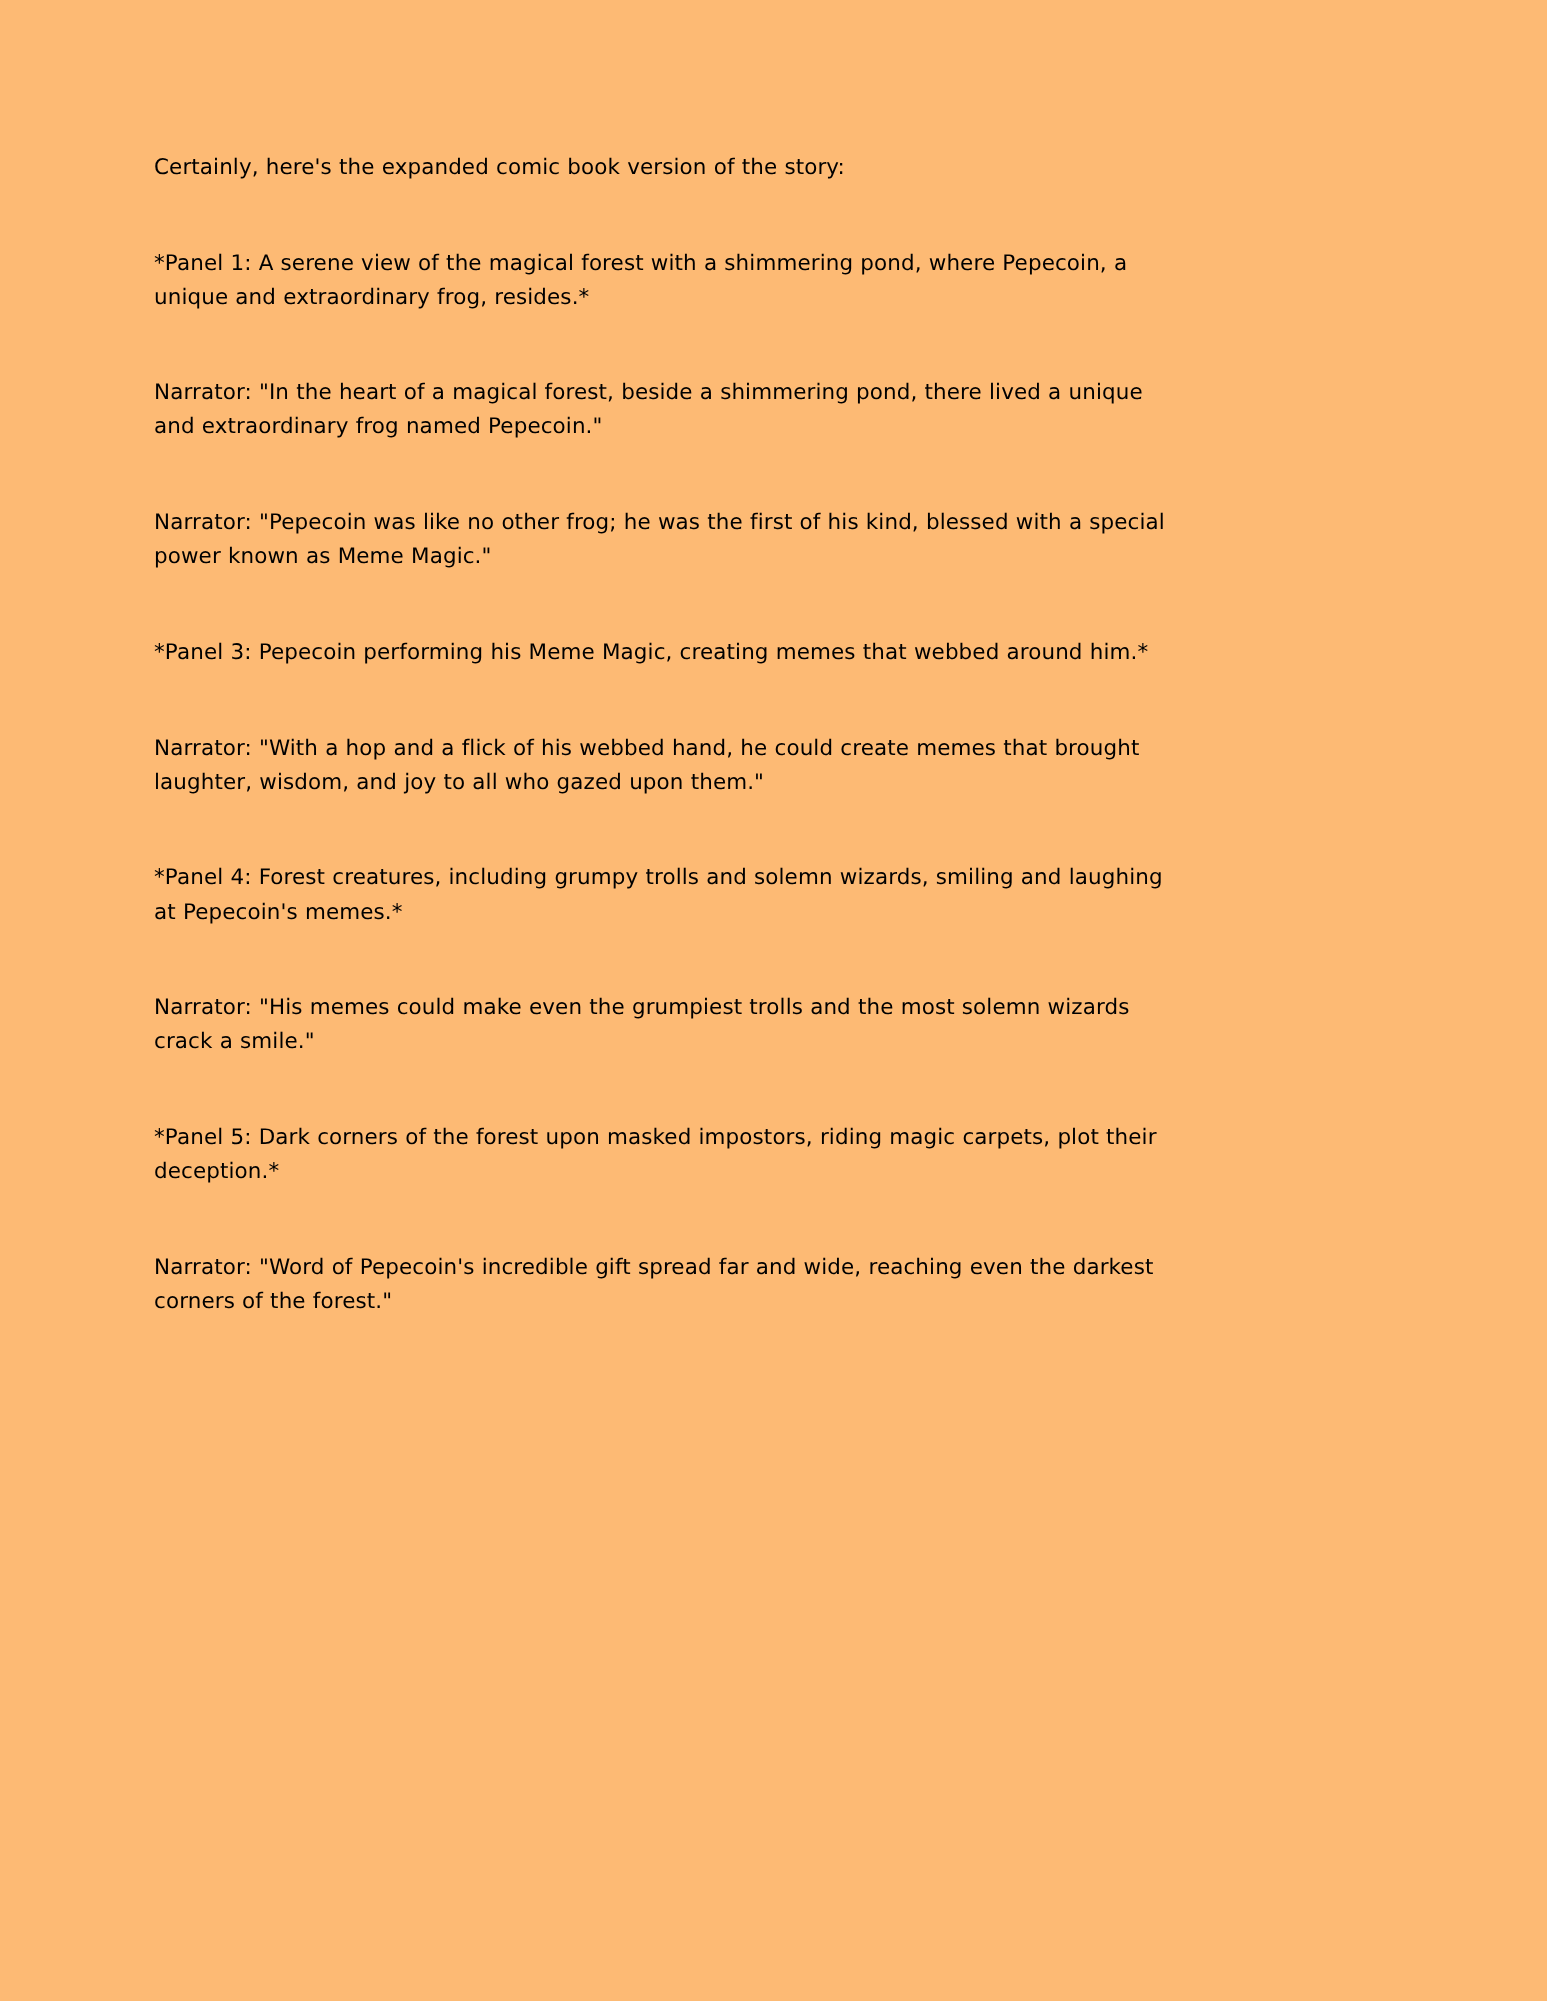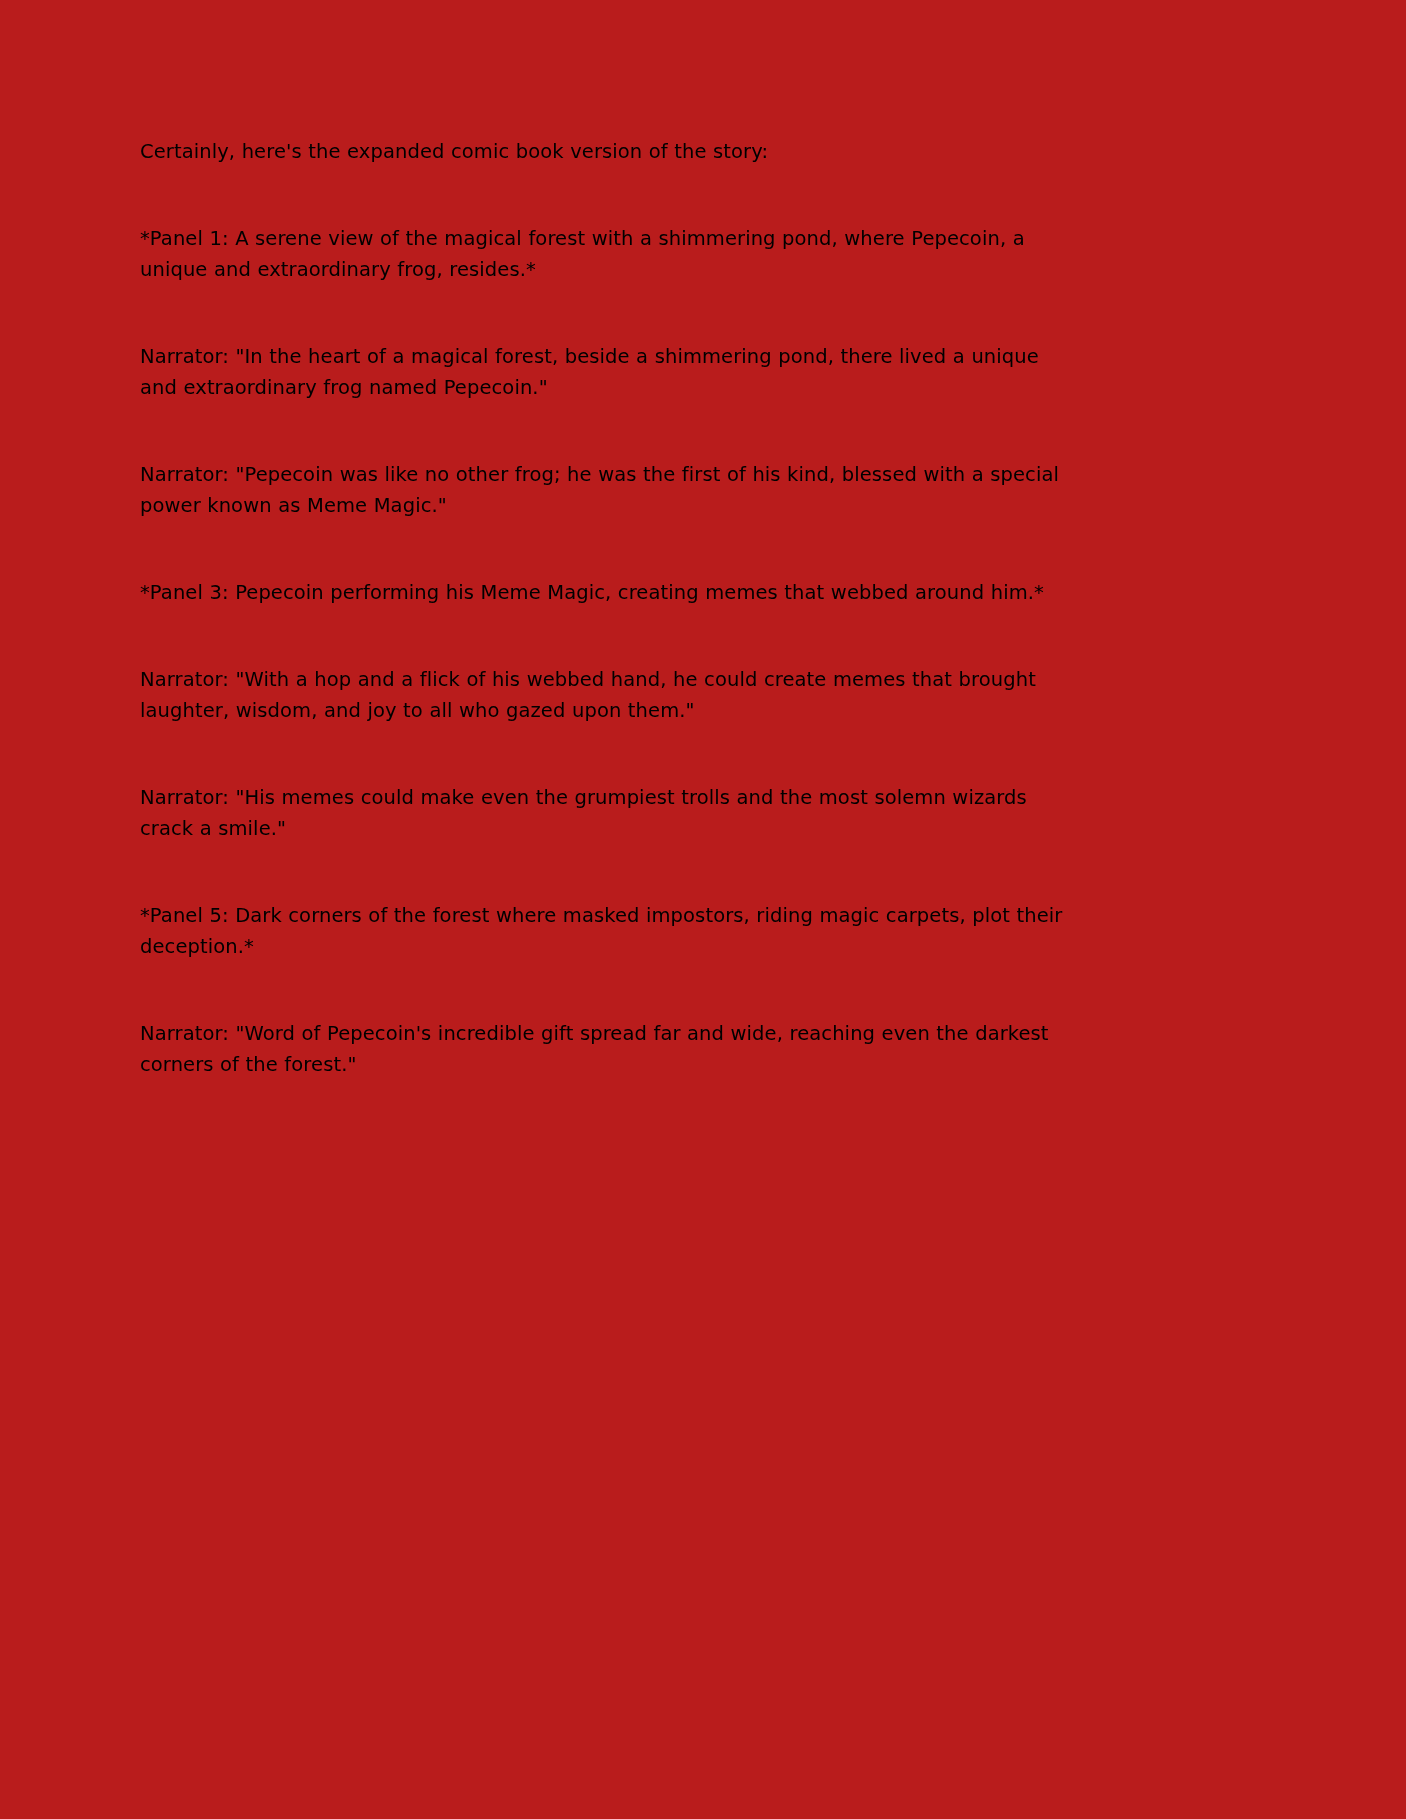--- a/index.html
+++ b/index.html
@@ -11,21 +11,21 @@
     width: 1406px;
     height: 1819px;
     font-family: "DejaVu Sans", "Liberation Sans", sans-serif;
     color: #000000;
     -webkit-font-smoothing: antialiased;
   }
   .page {
     position: relative;
     width: 1406px;
     height: 1819px;
-    background: #b91c1c;
+    background: #fdba74;
     box-sizing: border-box;
     padding: 136px 320px 0 140px;
   }
   .doc-body {
     width: 935px;
   }
   .para {
     font-size: 19.5px;
     line-height: 31px;
     margin: 0 0 56px 0;
@@ -51,21 +51,22 @@
 
     <p class="para">Narrator: "In the heart of a magical forest, beside a shimmering pond, there lived a unique and extraordinary frog named Pepecoin."</p>
 
 
     <p class="para">Narrator: "Pepecoin was like no other frog; he was the first of his kind, blessed with a special power known as Meme Magic."</p>
 
     <p class="para">*Panel 3: Pepecoin performing his Meme Magic, creating memes that webbed around him.*</p>
 
     <p class="para">Narrator: "With a hop and a flick of his webbed hand, he could create memes that brought laughter, wisdom, and joy to all who gazed upon them."</p>
 
+    <p class="para">*Panel 4: Forest creatures, including grumpy trolls and solemn wizards, smiling and laughing at Pepecoin's memes.*</p>
 
     <p class="para">Narrator: "His memes could make even the grumpiest trolls and the most solemn wizards crack a smile."</p>
 
-    <p class="para">*Panel 5: Dark corners of the forest where masked impostors, riding magic carpets, plot their deception.*</p>
+    <p class="para">*Panel 5: Dark corners of the forest upon masked impostors, riding magic carpets, plot their deception.*</p>
 
     <p class="para">Narrator: "Word of Pepecoin's incredible gift spread far and wide, reaching even the darkest corners of the forest."</p>
 
   </div>
 </div>
 
 </body></html>

